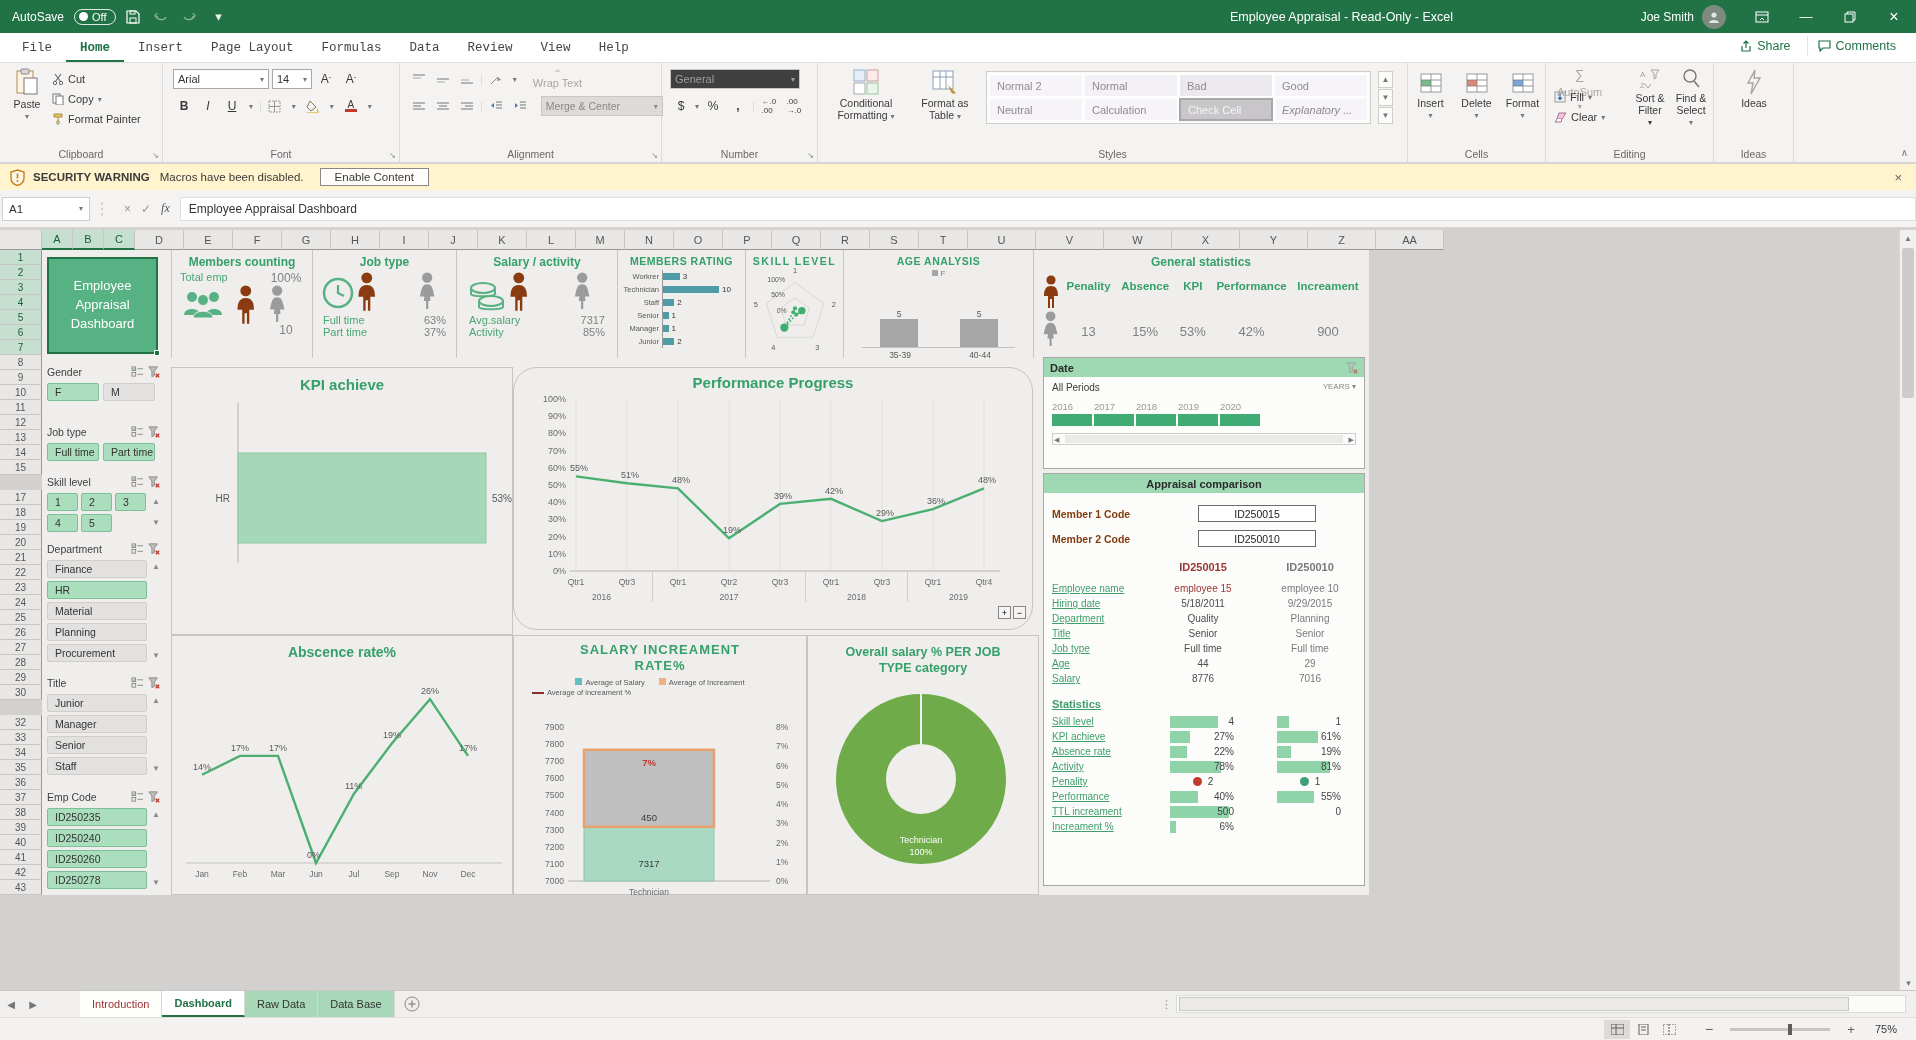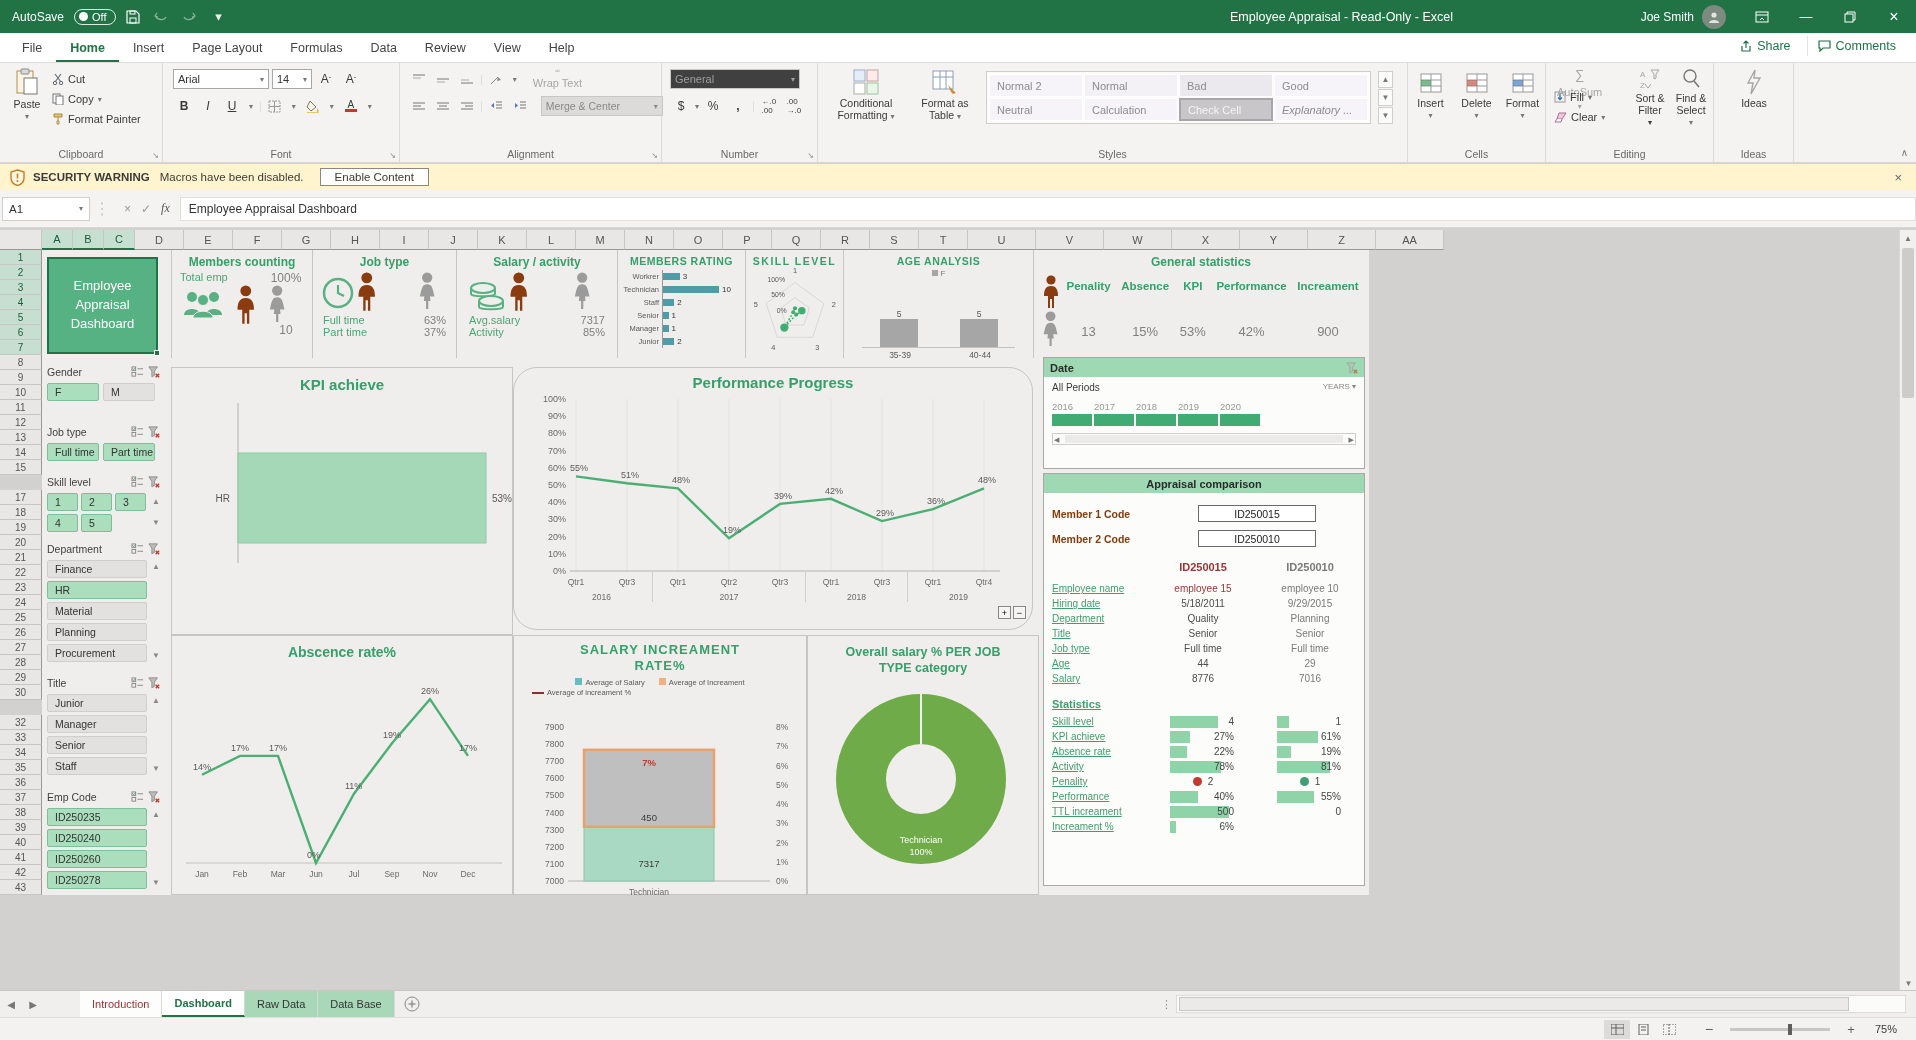--- a/index.html
+++ b/index.html
@@ -13,21 +13,21 @@
   .autosave-pill .knob{width:9px;height:9px;border-radius:50%;background:#fff;display:inline-block;}
   .tb-ic{color:#e8f2ec;font-size:13px;width:18px;text-align:center;}
   .tb-ic.dim{opacity:.45;}
   .searchbox{left:838px;top:5px;width:370px;height:23px;background:rgba(255,255,255,.55);border-radius:2px;display:flex;align-items:center;gap:8px;padding-left:10px;color:#16291e;font-size:12px;}
   .tb-title{position:absolute;left:1230px;top:0;height:33px;display:flex;align-items:center;font-size:12.5px;color:#fff;white-space:nowrap;}
   .tb-right{position:absolute;right:0;top:0;height:33px;display:flex;align-items:center;}
   .tb-user{font-size:12px;margin-right:8px;}
   .avatar{width:24px;height:24px;border-radius:50%;background:#7d8a80;display:flex;align-items:center;justify-content:center;color:#e8e8e8;font-size:10px;margin-right:14px;}
   .winbtn{width:44px;height:33px;display:flex;align-items:center;justify-content:center;font-size:13px;color:#fff;}
   
-  .tabrow{left:0;top:33px;width:1916px;height:30px;background:#fff;border-bottom:1px solid #e1dfdd;display:flex;align-items:flex-end;}
+  .tabrow{left:0;top:33px;width:1916px;height:30px;background:#fff;border-bottom:1px solid #e1dfdd;display:flex;align-items:flex-end;font-family:Liberation Mono, monospace;}
   .rtab{padding:6px 14px 7px;font-size:12.5px;color:#444;white-space:nowrap;}
   .rtab.active{color:#217346;font-weight:bold;border-bottom:2.5px solid #217346;padding-bottom:4.5px;}
   .tabrow-right{position:absolute;right:10px;top:36px;display:flex;align-items:center;gap:6px;}
   .pillbtn{display:flex;align-items:center;gap:5px;font-size:12.5px;color:#217346;padding:3px 10px;border-left:1px solid #e4e2e0;}
   
   .ribbon{left:0;top:63px;width:1916px;height:100px;background:#f4f3f2;border-bottom:1px solid #d8d7d6;font-size:11px;color:#444;}
   .rgroup{position:absolute;top:0;height:100px;border-right:1px solid #dcdbda;}
   .glabel{position:absolute;bottom:3px;left:0;right:0;text-align:center;font-size:10.5px;color:#6a6866;}
   .launcher{position:absolute;bottom:3px;right:3px;font-size:8px;color:#888;}
   .minirow{display:flex;align-items:center;gap:4px;height:20px;font-size:11px;color:#3b3a39;padding:0 2px;}

